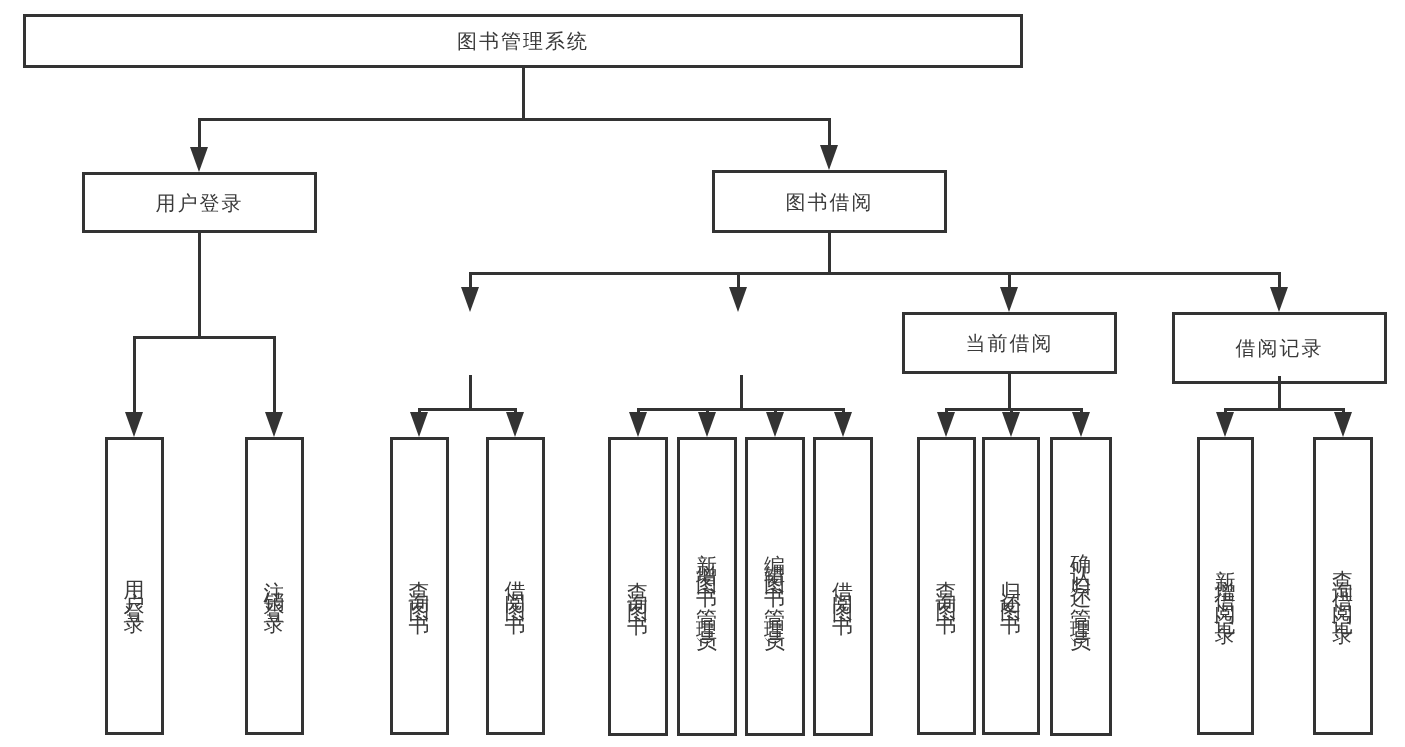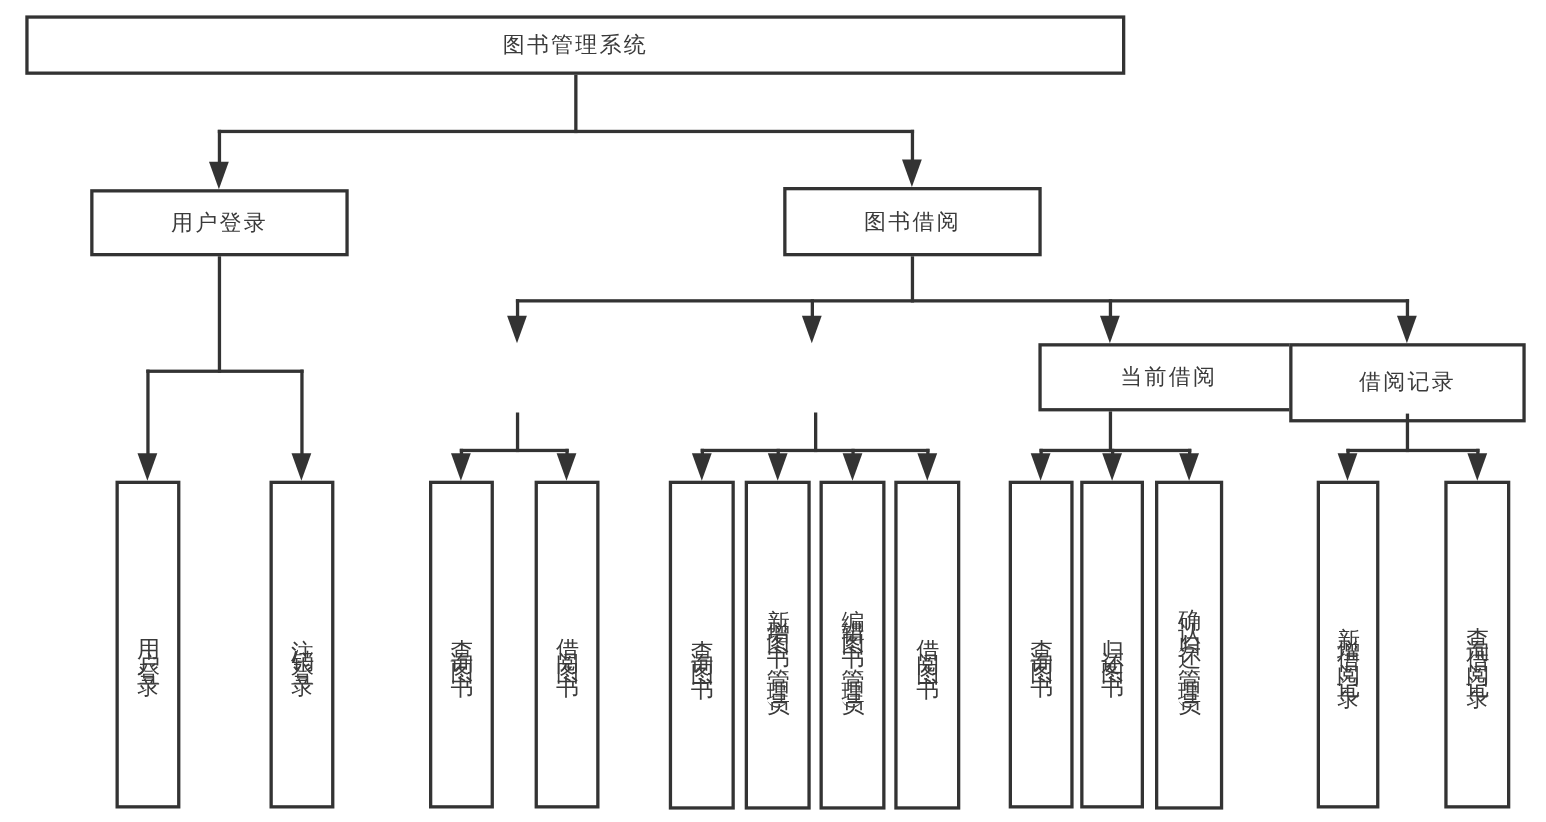--- a/index.html
+++ b/index.html
@@ -62,21 +62,21 @@
 <div id="canvas">
 <div class="node horizontal" style="left: 23px; top: 14px; width: 1000px; height: 54px;">
       <span class="label">图书管理系统</span>
     </div>
     <div class="node horizontal" style="left: 82px; top: 172px; width: 235px; height: 61px;">
       <span class="label">用户登录</span>
     </div>
     <div class="node horizontal" style="left: 712px; top: 170px; width: 235px; height: 63px;">
       <span class="label">图书借阅</span>
     </div>
-    <div class="node horizontal" style="left: 944px; top: 312px; width: 237px; height: 62px;">
+    <div class="node horizontal" style="left: 902px; top: 312px; width: 215px; height: 62px;">
       <span class="label">当前借阅</span>
     </div>
     <div class="node horizontal" style="left: 1172px; top: 312px; width: 215px; height: 72px;">
       <span class="label">借阅记录</span>
     </div>
     <div class="node vertical" style="left: 105px; top: 437px; width: 59px; height: 298px;">
       <span class="label">用户登录</span>
     </div>
     <div class="node vertical" style="left: 245px; top: 437px; width: 59px; height: 298px;">
       <span class="label">注销登录</span>

